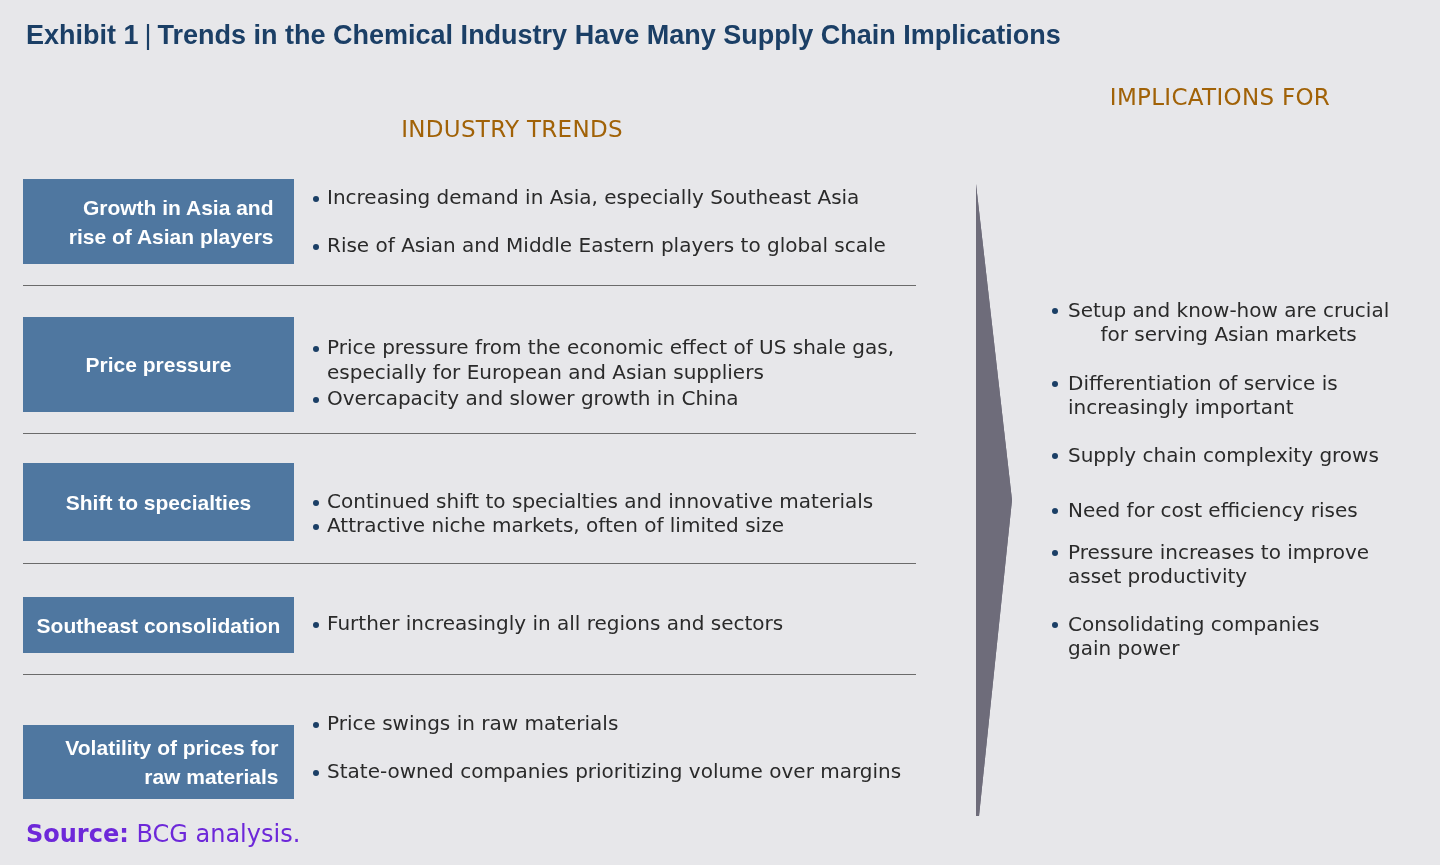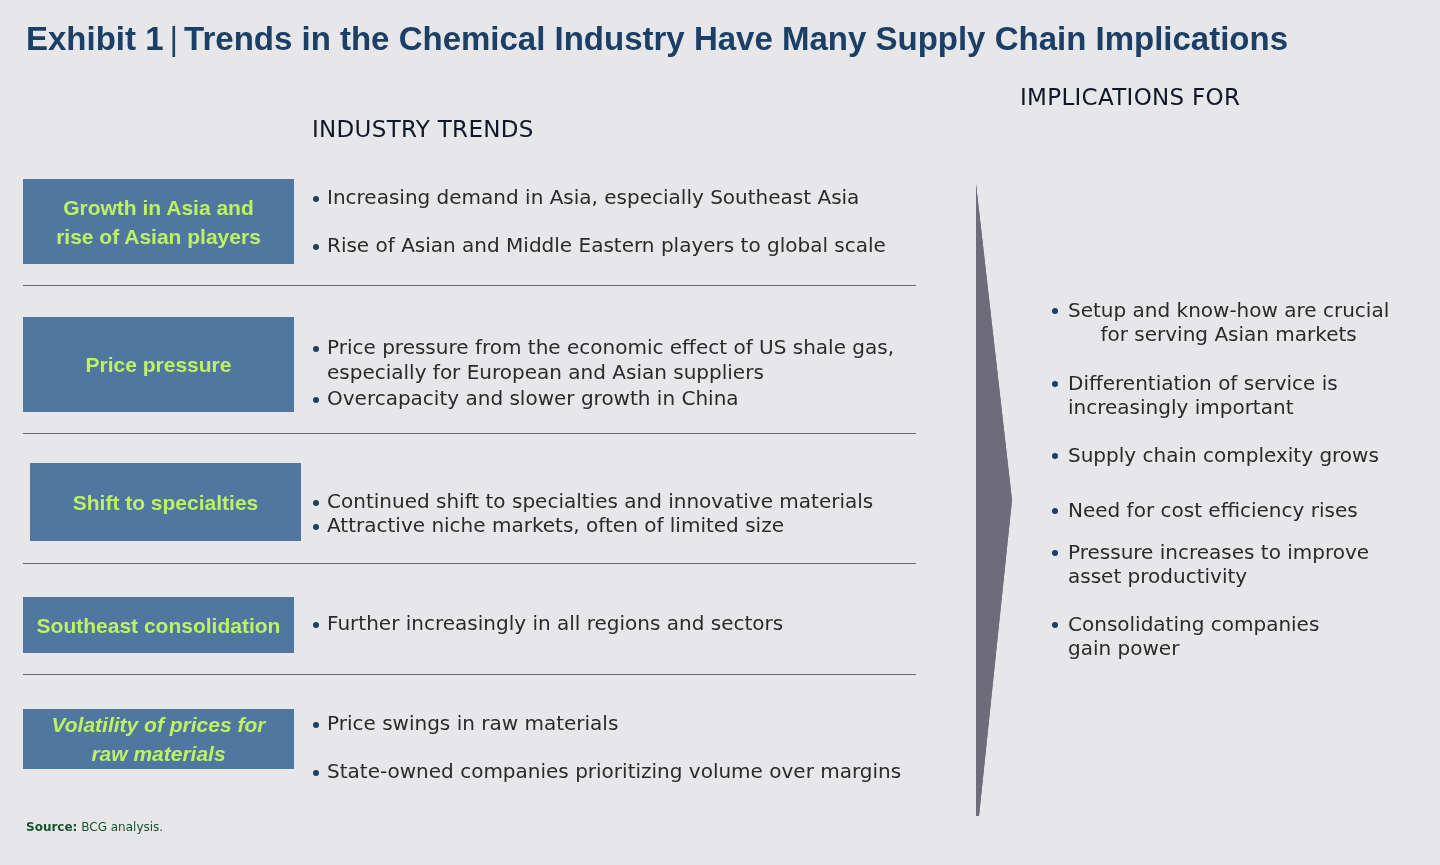--- a/index.html
+++ b/index.html
@@ -6,43 +6,43 @@
   body {
     width: 1440px; height: 865px; overflow: hidden;
     background: #e7e7ea;
     font-family: "DejaVu Sans", sans-serif;
     position: relative;
     color: #2a2a2a;
   }
   .title {
     position: absolute; left: 26px; top: 20px;
     font-family: "Liberation Sans", sans-serif;
-    font-weight: bold; font-size: 33px; color: #1b3f66;
+    font-weight: bold; font-size: 27px; color: #1b3f66;
     white-space: nowrap;
   }
   .title .sep { font-weight: normal; color: #1b3f66; margin: 0 6px; }
   .col-head {
-    position: absolute; text-align: left;
+    position: absolute; text-align: center;
     font-family: "DejaVu Sans", sans-serif;
-    font-size: 23px; color: #0f172a; line-height: 32px;
+    font-size: 23px; color: #a16207; line-height: 32px;
     letter-spacing: 0.3px;
   }
   .trends-head { left: 312px; width: 400px; top: 113px; }
   .impl-head { left: 1020px; width: 400px; top: 81px; }
   .row {
     position: absolute; left: 23px; width: 893px;
   }
   .box {
     position: absolute; left: 0; width: 271px;
     background: #4f77a0;
     display: flex; align-items: center; justify-content: center;
-    text-align: center;
+    text-align: right;
     font-family: "Liberation Sans", sans-serif;
     font-weight: bold; font-size: 21px; line-height: 29px;
-    color: #bef264;
+    color: #ffffff;
   }
   .bullets {
     position: absolute; left: 288px; width: 610px;
   }
   .bullet {
     position: absolute; left: 0;
     font-size: 20px; line-height: 25px; color: #2a2a2a;
     padding-left: 16px; white-space: nowrap;
   }
   .bullet::before {
@@ -63,21 +63,21 @@
     position: absolute; left: 0;
     font-size: 20px; line-height: 24px; color: #2a2a2a;
     padding-left: 18px; white-space: nowrap;
   }
   .impl-item::before {
     content: ""; position: absolute; left: 2px; top: 10px;
     width: 6px; height: 6px; border-radius: 50%; background: #1b3f66;
   }
   .source {
     position: absolute; left: 26px; top: 820px;
-    font-size: 12px; color: #14532d; text-align: right;
+    font-size: 24px; color: #6d28d9; text-align: right;
   }
   .source b { font-weight: bold; }
 </style>
 </head>
 <body>
 
 <div class="title">
   <span>Exhibit 1</span><span class="sep">|</span><span>Trends in the Chemical Industry Have Many Supply Chain Implications</span>
 </div>
 
@@ -103,42 +103,42 @@
   </div>
   <div class="bullets">
     <div class="bullet" style="top:-3px; white-space:pre-line;margin-top:21px;">Price pressure from the economic effect of US shale gas,
 especially for European and Asian suppliers</div>
     <div class="bullet" style="top:69px;">Overcapacity and slower growth in China</div>
   </div>
 </div>
 <div class="divider" style="top:433px;"></div>
 
 <div class="row" style="top:463px; height:79px;">
-  <div class="box" style="top:0; height:78px;margin-left:7px;">
+  <div class="box" style="top:0; height:78px;">
     <span>Shift to specialties</span>
   </div>
   <div class="bullets">
     <div class="bullet" style="top:2px;margin-top:24px;">Continued shift to specialties and innovative materials</div>
     <div class="bullet" style="top:50px;">Attractive niche markets, often of limited size</div>
   </div>
 </div>
 <div class="divider" style="top:563px;"></div>
 
 <div class="row" style="top:597px; height:57px;">
   <div class="box" style="top:0; height:56px;">
     <span>Southeast consolidation</span>
   </div>
   <div class="bullets">
     <div class="bullet" style="top:14px;">Further increasingly in all regions and sectors</div>
   </div>
 </div>
 <div class="divider" style="top:674px;"></div>
 
 <div class="row" style="top:709px; height:79px;">
-  <div class="box" style="top:0; height:60px;font-style:italic;">
+  <div class="box" style="top:16px; height:74px;">
     <span style="width:240px;">Volatility of prices for raw materials</span>
   </div>
   <div class="bullets">
     <div class="bullet" style="top:2px;">Price swings in raw materials</div>
     <div class="bullet" style="top:50px;">State-owned companies prioritizing volume over margins</div>
   </div>
 </div>
 
 <svg class="arrow" width="40" height="632" viewBox="0 0 40 632">
   <polygon points="0,0 36,316 3,632 2,632" fill="#6e6c7a"></polygon>

